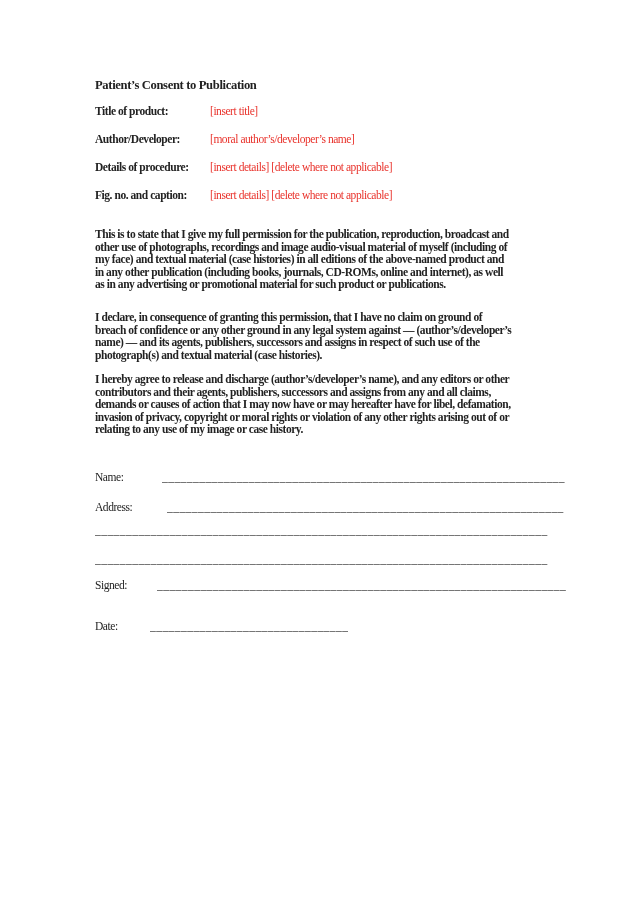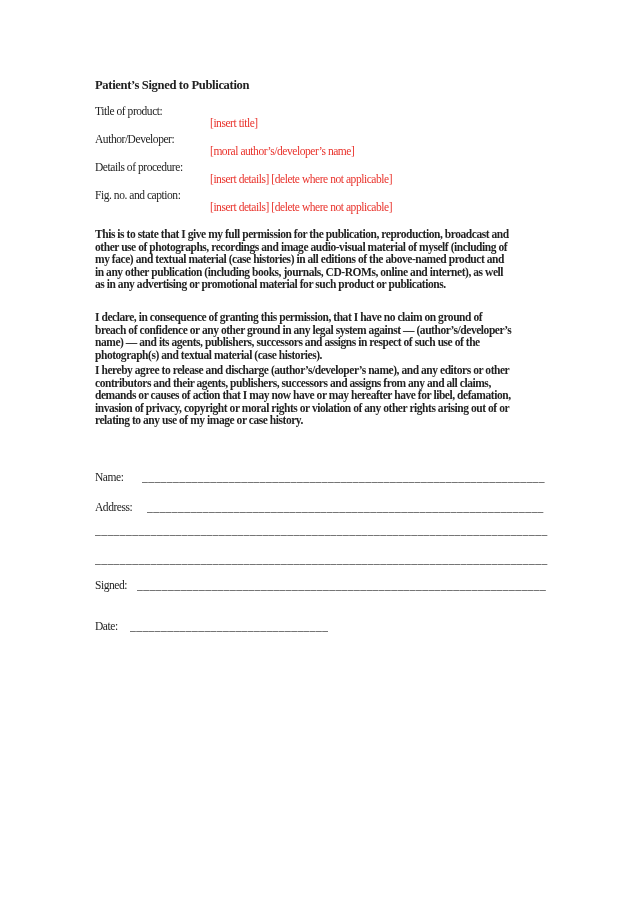--- a/index.html
+++ b/index.html
@@ -26,51 +26,51 @@
   .doc-title {
     font-weight: bold;
     font-size: 12.6px;
     letter-spacing: -0.35px;
   }
   .field-row { display: flex; }
   .field-label {
     display: inline-block;
     width: 115px;
     flex: 0 0 115px;
+    font-weight: bold;
   }
   .field-value {
     color: #e9322b;
-    margin-top: 12px;
   }
   .para .line {
     line-height: 12.6px;
     white-space: nowrap;
     font-weight: bold;
   }
-  .sig-row { display: flex; }
+  .sig-row { display: flex; gap: 20px; }
   .sig-label {
     display: inline-block;
     flex: 0 0 auto;
   }
   .w-name   { width: 47px; }
   .w-addr   { width: 52px; font-family: Liberation Serif, serif; }
   .w-signed { width: 42px; }
   .w-date   { width: 35px; }
   .sig-line {
     letter-spacing: 0.45px;
     color: #2a2a2a;
     overflow: hidden;
   }
 </style>
 </head>
 <body>
 
 <div class="page">
 
-  <div class="abs doc-title" style="top:78px">Patient’s Signed to Publication</div>
+  <div class="abs doc-title" style="top:78px">Patient’s Consent to Publication</div>
 
   <div class="abs field-row" style="top:105px">
     <span class="field-label">Title of product:</span>
     <span class="field-value">[insert title]</span>
   </div>
 
   <div class="abs field-row" style="top:133px">
     <span class="field-label">Author/Developer:</span>
     <span class="field-value">[moral author’s/developer’s name]</span>
   </div>
@@ -93,21 +93,21 @@
     <div class="line">as in any advertising or promotional material for such product or publications.</div>
   </div>
 
   <div class="abs para" style="top:311px">
     <div class="line">I declare, in consequence of granting this permission, that I have no claim on ground of</div>
     <div class="line">breach of confidence or any other ground in any legal system against — (author’s/developer’s</div>
     <div class="line">name) — and its agents, publishers, successors and assigns in respect of such use of the</div>
     <div class="line">photograph(s) and textual material (case histories).</div>
   </div>
 
-  <div class="abs para" style="top:364px">
+  <div class="abs para" style="top:373px">
     <div class="line">I hereby agree to release and discharge (author’s/developer’s name), and any editors or other</div>
     <div class="line">contributors and their agents, publishers, successors and assigns from any and all claims,</div>
     <div class="line">demands or causes of action that I may now have or may hereafter have for libel, defamation,</div>
     <div class="line">invasion of privacy, copyright or moral rights or violation of any other rights arising out of or</div>
     <div class="line">relating to any use of my image or case history.</div>
   </div>
 
   <div class="abs sig-row" style="top:471px">
     <span class="sig-label w-name">Name:</span>
     <span class="sig-line">_________________________________________________________________</span>

